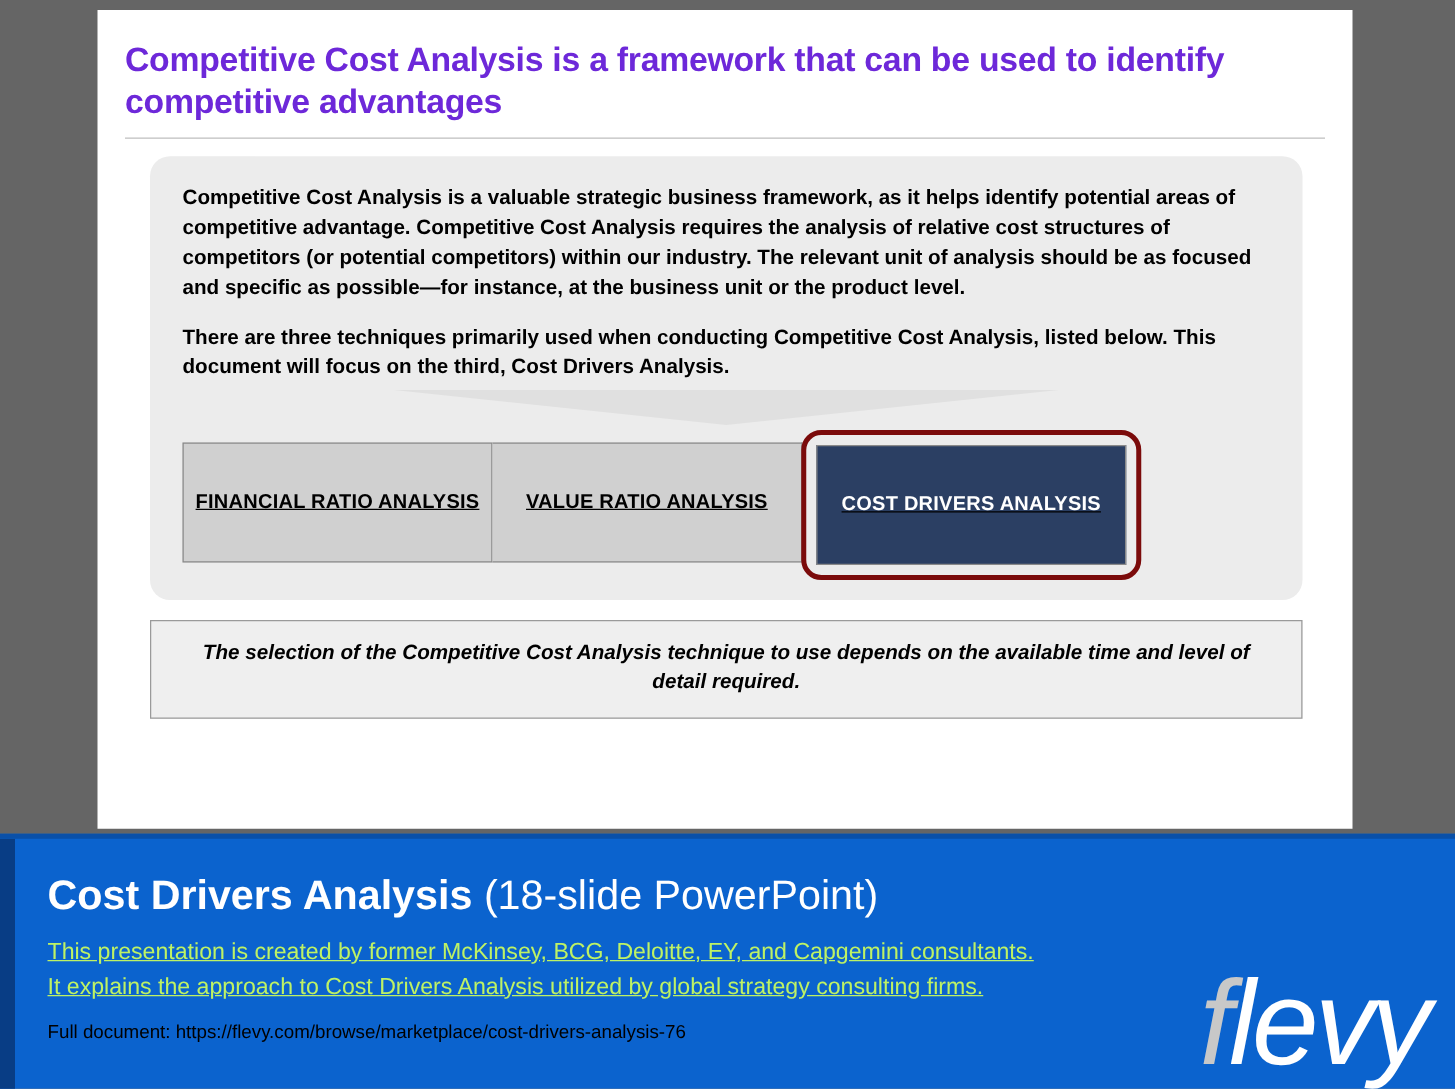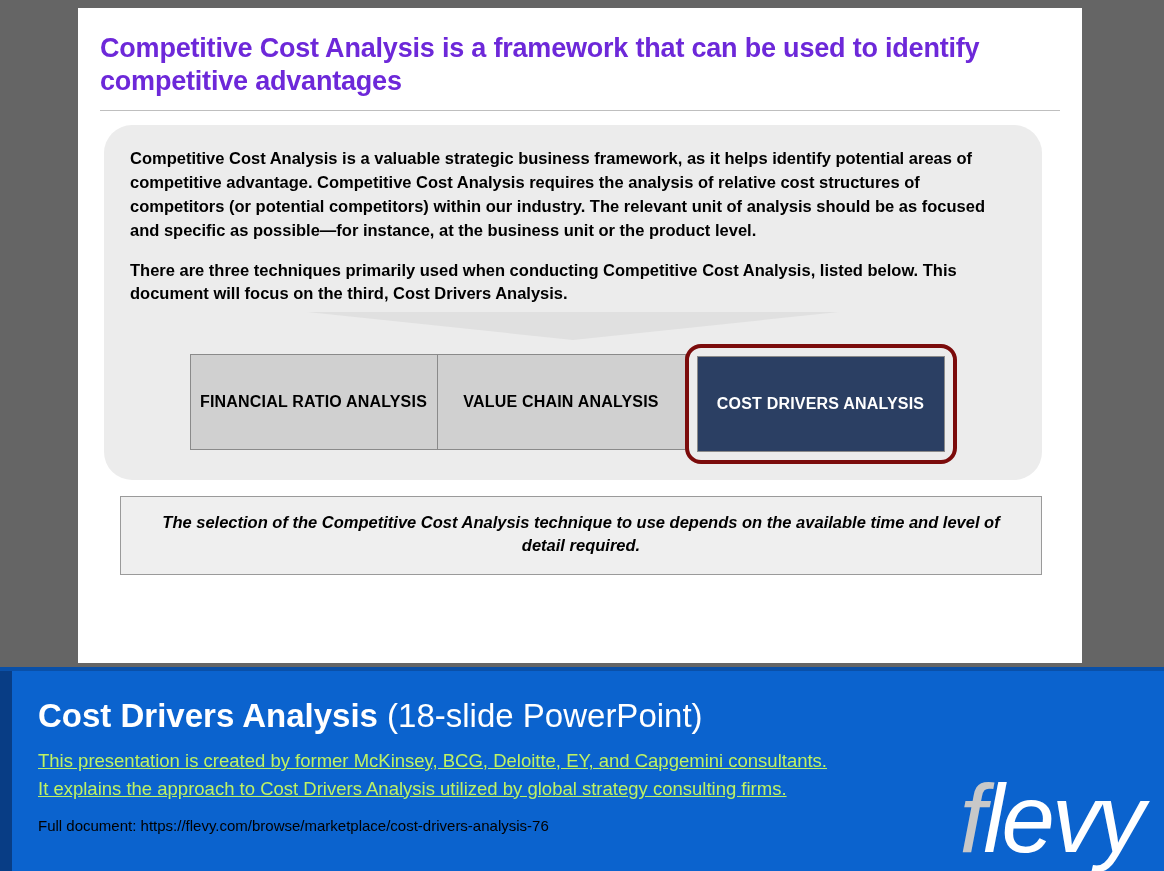--- a/index.html
+++ b/index.html
@@ -50,22 +50,22 @@
     font-size: 19px;
     font-weight: bold;
     font-style: italic;
     color: #000000;
     margin: 0 0 14px 2px;
   }
 
   
   .panel {
     background: #ececec;
-    border-radius: 28px;
-    margin: 0 18px 0 4px;
+    border-radius: 16px;
+    margin: 0 18px 0 20px;
     padding: 22px 26px 26px 26px;
     position: relative;
   }
 
   .panel p {
     margin: 0 0 16px 0;
     font-size: 16.5px;
     font-weight: bold;
     line-height: 1.45;
     color: #000000;
@@ -83,23 +83,24 @@
     position: absolute;
     left: 50%;
     transform: translateX(-50%);
     width: 532px;
     height: 28px;
   }
 
   
   .boxes {
     display: flex;
-    justify-content: center;
+    justify-content: flex-start;
     align-items: stretch;
     margin-top: 6px;
+    text-decoration: underline;
   }
   .box {
     width: 248px;
     height: 96px;
     display: flex;
     align-items: center;
     justify-content: center;
     text-align: center;
     font-size: 16px;
     font-weight: bold;
@@ -230,21 +231,21 @@
         <svg class="chevron" viewBox="0 0 532 28" preserveAspectRatio="none">
           <polygon points="0,0 532,0 266,28" fill="#e0e0e0"></polygon>
         </svg>
       </div>
 
       <div class="boxes">
         <div class="box grey">
           <span>FINANCIAL RATIO ANALYSIS</span>
         </div>
         <div class="box grey">
-          <span>VALUE CHAIN ANALYSIS</span>
+          <span>VALUE RATIO ANALYSIS</span>
         </div>
         <div class="box-highlight">
           <div class="box dark">
             <span>COST DRIVERS ANALYSIS</span>
           </div>
         </div>
       </div>
     </div>
 
     <div class="callout">The selection of the Competitive Cost Analysis technique to use depends on the available time and level of detail required.</div>

